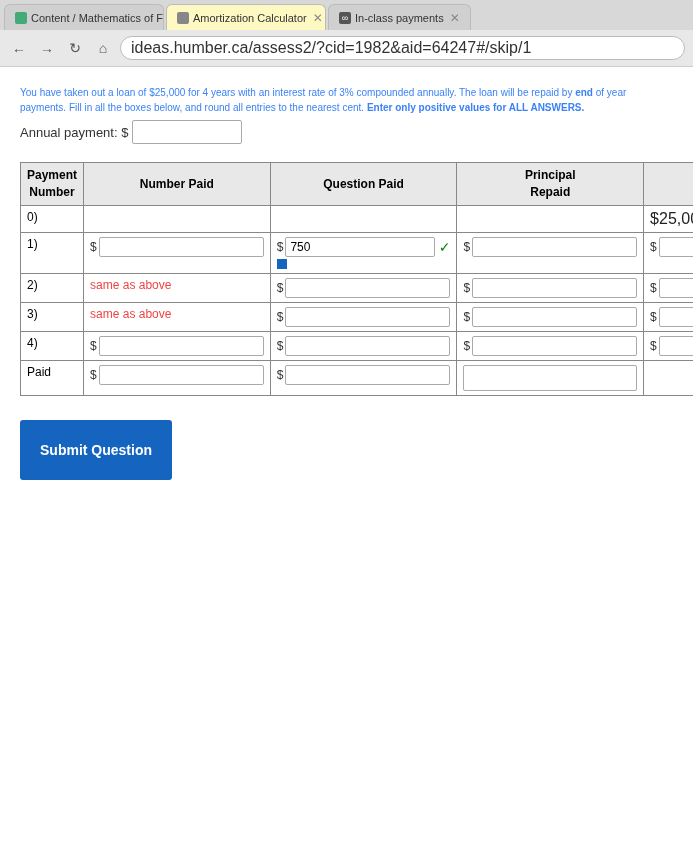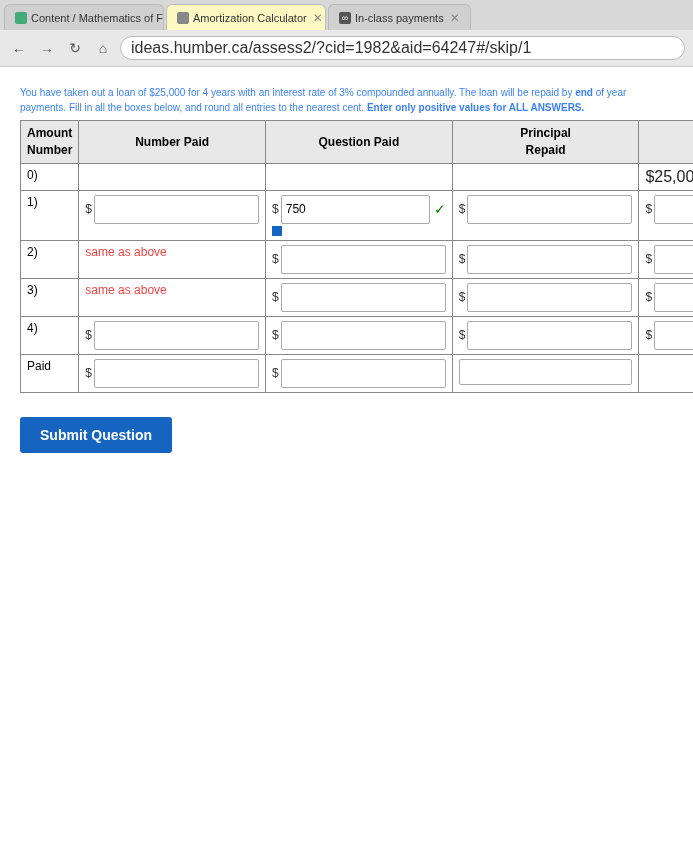--- a/index.html
+++ b/index.html
@@ -176,21 +176,21 @@
       gap: 2px;
     }
 
     .dollar-sign {
       font-size: 12px;
       color: #333;
     }
 
     .cell-input-prefix {
       flex: 1;
-      height: 29px;
+      height: 20px;
       border: 1px solid #aaa;
       border-radius: 2px;
       padding: 0 4px;
       font-size: 12px;
       background: #fff;
     }
 
     .static-text {
       font-size: 12px;
       color: #ef4444;
@@ -226,21 +226,21 @@
       color: #222;
       padding-top: 2px;
     }
 
     
     .submit-btn {
       margin-top: 24px;
       background: #1565c0;
       color: #fff;
       border: none;
-      padding: 10px 20px;
+      padding: 22px 20px;
       font-size: 14px;
       font-weight: bold;
       cursor: pointer;
       border-radius: 3px;
     }
 
     .two-line-header {
       line-height: 1.4;
     }
   </style>
@@ -279,27 +279,31 @@
 <div class="page-content">
 
   
   <p class="intro-text">
     You have taken out a loan of $25,000 for 4 years with an interest rate of 3%
     compounded annually. The loan will be repaid by <strong>end</strong> of year payments. Fill in all the
     boxes below, and round all entries to the nearest cent. <strong>Enter only positive values for ALL ANSWERS.</strong>
   </p>
 
   
+  <div class="annual-payment-row">
+    <label>Annual payment: $</label>
+    <input class="annual-input" type="text" value="" style="">
+  </div>
 
   
   <table class="amortization-table">
     <thead>
       <tr>
         <th>
-          <span class="two-line-header">Amount Number</span>
+          <span class="two-line-header">Payment Number</span>
         </th>
         <th>
           <span>Number Paid</span>
         </th>
         <th>
           <span>Question Paid</span>
         </th>
         <th>
           <span class="two-line-header">Principal<br>Repaid</span>
         </th>

